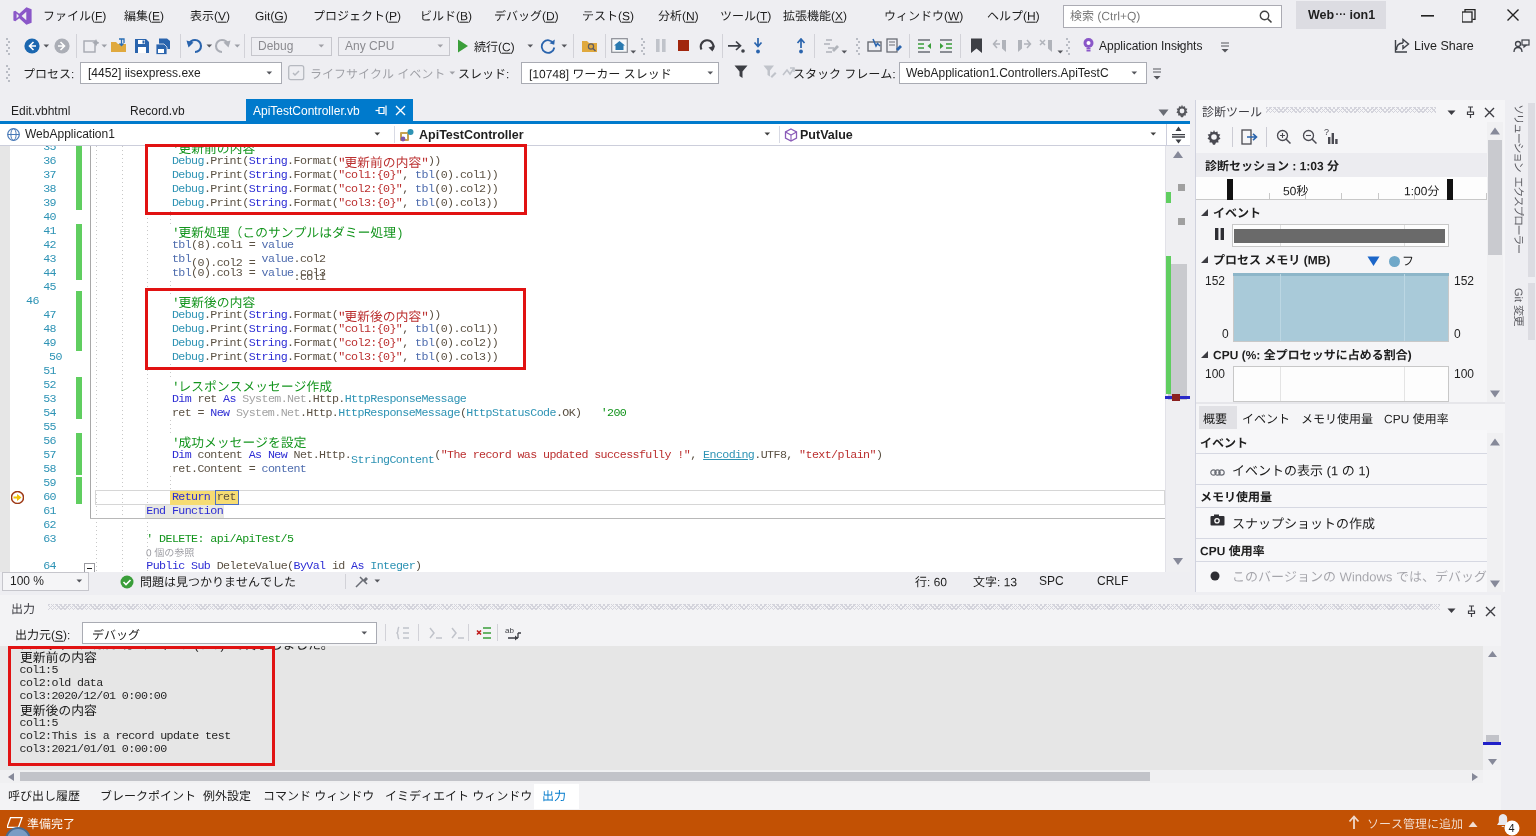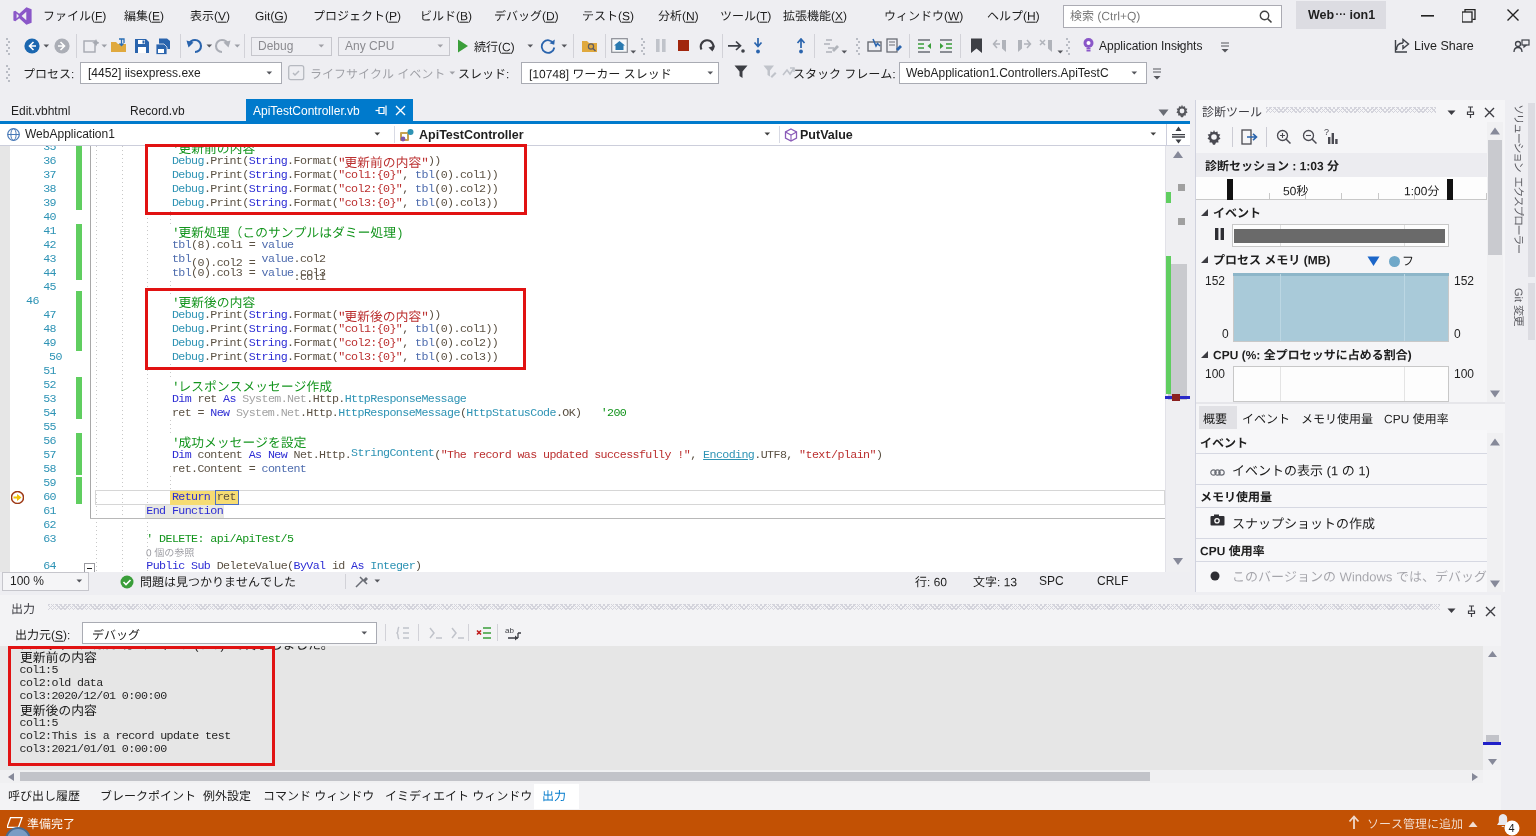--- a/index.html
+++ b/index.html
@@ -539,21 +539,21 @@
       <span style="position:absolute;left:555.9000000000001px;top:262.1px;font:11.67px 'Liberation Mono',sans-serif;line-height:11.67px;color:#5b5143;white-space:pre;letter-spacing:-0.6px;">.OK)</span>
       <span style="position:absolute;left:600.7px;top:262.1px;font:11.67px 'Liberation Mono',sans-serif;line-height:11.67px;color:#12941c;white-space:pre;letter-spacing:-0.6px;">'200</span>
       <svg style="position:absolute;left:171.9px;top:287.5px;" width="134" height="16.7" fill="#12941c">
         <path d="M4.3 7.8H3.4L3.1 3.8H4.5ZM13.4 2.4C13.4 3.1 13.4 3.8 13.4 4.5H8V8.1C8 9.8 7.9 12 6.9 13.6C7.1 13.7 7.5 14 7.7 14.2C8.8 12.5 9 9.9 9 8.1V8H11.4C11.3 10.2 11.3 11.1 11.1 11.3C11 11.4 10.9 11.4 10.7 11.4C10.5 11.4 9.9 11.4 9.3 11.3C9.5 11.6 9.6 12 9.6 12.2C10.2 12.3 10.8 12.3 11.1 12.2C11.5 12.2 11.7 12.1 11.9 11.9C12.2 11.5 12.2 10.4 12.3 7.6C12.3 7.4 12.3 7.1 12.3 7.1H9V5.5H13.5C13.6 7.5 14 9.4 14.4 10.9C13.6 11.9 12.6 12.7 11.5 13.3C11.7 13.5 12 13.9 12.2 14.1C13.2 13.5 14 12.8 14.8 11.9C15.4 13.2 16.2 14 17.2 14C18.2 14 18.5 13.4 18.7 11.2C18.4 11.1 18.1 10.9 17.8 10.7C17.8 12.4 17.6 13 17.2 13C16.6 13 16 12.3 15.5 11.1C16.5 9.8 17.2 8.4 17.8 6.7L16.8 6.5C16.4 7.7 15.9 8.9 15.2 9.9C14.8 8.7 14.6 7.2 14.5 5.5H18.6V4.5H14.4C14.4 3.8 14.4 3.1 14.4 2.4ZM15 3C15.8 3.4 16.8 4.1 17.3 4.5L17.9 3.9C17.4 3.4 16.4 2.8 15.6 2.4ZM19.7 10.8 19.9 11.8C21.3 11.4 23.1 10.9 24.9 10.4L24.8 9.5L22.7 10V4.8H24.6V3.9H19.9V4.8H21.7V10.3C21 10.5 20.2 10.6 19.7 10.8ZM26.8 2.6C26.8 3.5 26.8 4.4 26.8 5.3H24.7V6.2H26.8C26.6 9.3 25.9 11.9 23.1 13.4C23.4 13.6 23.7 13.9 23.8 14.1C26.8 12.5 27.5 9.6 27.7 6.2H30.3C30.1 10.8 29.9 12.5 29.5 12.9C29.4 13.1 29.2 13.1 29 13.1C28.7 13.1 28 13.1 27.2 13C27.4 13.3 27.5 13.7 27.5 14C28.2 14 29 14 29.4 14C29.8 13.9 30.1 13.8 30.4 13.5C30.8 12.9 31 11.1 31.2 5.8C31.2 5.6 31.2 5.3 31.2 5.3H27.8C27.8 4.4 27.8 3.5 27.8 2.6ZM35.6 5.3 34.9 6.1C36.2 6.9 37.6 7.9 38.5 8.7C37.3 10.2 35.7 11.6 33.5 12.7L34.3 13.5C36.6 12.3 38.2 10.8 39.4 9.4C40.5 10.3 41.4 11.2 42.4 12.3L43.2 11.4C42.3 10.4 41.2 9.4 40 8.5C40.9 7.3 41.5 5.8 41.9 4.7C42 4.4 42.2 4 42.4 3.8L41.2 3.4C41.1 3.7 41 4.1 40.9 4.3C40.6 5.4 40 6.6 39.2 7.8C38.2 7 36.7 6 35.6 5.3ZM51 5.7 50 6C50.3 6.6 50.9 8.2 51 8.8L52 8.5C51.8 7.9 51.2 6.2 51 5.7ZM55.6 6.4 54.5 6.1C54.3 7.7 53.7 9.4 52.7 10.5C51.7 11.8 50.1 12.8 48.6 13.2L49.4 14.1C50.9 13.5 52.4 12.5 53.6 11C54.5 9.9 55.1 8.5 55.4 7.1C55.5 6.9 55.5 6.7 55.6 6.4ZM48 6.4 47.1 6.7C47.3 7.2 48 9 48.2 9.6L49.2 9.3C48.9 8.6 48.3 6.9 48 6.4ZM68.9 5.7 68.2 5.2C68 5.2 67.8 5.3 67.5 5.4C67 5.5 64.7 6 62.6 6.4V4.4C62.6 4 62.6 3.6 62.6 3.2H61.4C61.5 3.6 61.5 4 61.5 4.4V6.6C60.2 6.8 58.9 7 58.4 7.1L58.6 8.2L61.5 7.6V11.4C61.5 12.7 62 13.3 64.3 13.3C65.9 13.3 67.2 13.2 68.4 13.1L68.4 12C67.1 12.2 65.9 12.3 64.4 12.3C62.9 12.3 62.6 12.1 62.6 11.2V7.4L67.4 6.4C67 7.2 66.1 8.6 65.1 9.4L66 10C67 8.9 68 7.3 68.6 6.3C68.7 6.1 68.9 5.9 68.9 5.7ZM71.7 7.6V8.8C72.1 8.8 72.8 8.7 73.5 8.7C74.4 8.7 79.6 8.7 80.5 8.7C81.1 8.7 81.6 8.8 81.9 8.8V7.6C81.6 7.6 81.1 7.6 80.5 7.6C79.6 7.6 74.4 7.6 73.5 7.6C72.8 7.6 72.1 7.6 71.7 7.6ZM92.4 3.6 91.7 3.8C92.1 4.4 92.5 5.2 92.8 5.9L93.6 5.5C93.3 4.9 92.7 4 92.4 3.6ZM94 2.9 93.3 3.2C93.8 3.8 94.2 4.5 94.5 5.2L95.3 4.9C95 4.3 94.4 3.4 94 2.9ZM86.9 3.4 86.3 4.2C87.1 4.7 88.5 5.6 89.1 6L89.7 5.2C89.1 4.8 87.7 3.8 86.9 3.4ZM85 12.5 85.6 13.5C86.8 13.3 88.5 12.7 89.8 12C91.9 10.8 93.6 9.1 94.7 7.4L94.1 6.3C93.1 8.1 91.4 9.8 89.3 11C88 11.8 86.4 12.3 85 12.5ZM85 6.2 84.4 7.1C85.2 7.5 86.6 8.4 87.2 8.9L87.8 8C87.2 7.6 85.7 6.6 85 6.2ZM107.3 7.5 106.9 6.5C106.5 6.7 106.2 6.8 105.8 7C105.2 7.3 104.4 7.6 103.5 8C103.3 7.3 102.6 6.9 101.8 6.9C101.2 6.9 100.5 7 100 7.4C100.4 6.8 100.9 6 101.2 5.4C102.6 5.3 104.1 5.2 105.4 5L105.4 4.1C104.2 4.3 102.8 4.4 101.5 4.5C101.7 3.9 101.8 3.4 101.9 3L100.8 2.9C100.8 3.4 100.7 3.9 100.5 4.5L99.7 4.5C99.1 4.5 98.2 4.4 97.5 4.4V5.3C98.2 5.4 99.1 5.4 99.6 5.4H100.2C99.7 6.4 98.8 7.7 97.2 9.3L98.1 10C98.5 9.4 98.9 9 99.3 8.6C99.8 8.1 100.6 7.7 101.5 7.7C102 7.7 102.5 7.9 102.6 8.5C101.1 9.3 99.6 10.2 99.6 11.7C99.6 13.3 101.1 13.7 102.9 13.7C104 13.7 105.4 13.6 106.4 13.4L106.4 12.4C105.3 12.6 103.9 12.7 102.9 12.7C101.6 12.7 100.6 12.6 100.6 11.6C100.6 10.7 101.5 10.1 102.6 9.4C102.6 10.1 102.6 10.9 102.6 11.4H103.6L103.6 9C104.5 8.5 105.4 8.1 106.2 7.9C106.5 7.7 107 7.5 107.3 7.5ZM109.9 6.2V7H113.7V6.2ZM110 2.8V3.6H113.7V2.8ZM109.9 7.9V8.7H113.7V7.9ZM109.3 4.5V5.3H114.2V4.5ZM115.2 2.8V4.3C115.2 5.2 115 6.3 113.7 7.1C113.9 7.2 114.3 7.5 114.4 7.7C115.8 6.8 116.1 5.4 116.1 4.3V3.6H118.3V5.9C118.3 6.8 118.5 7.1 119.3 7.1C119.4 7.1 120 7.1 120.2 7.1C120.9 7.1 121.1 6.7 121.2 5.2C120.9 5.1 120.6 5 120.4 4.8C120.4 6.1 120.3 6.2 120.1 6.2C120 6.2 119.5 6.2 119.4 6.2C119.2 6.2 119.2 6.2 119.2 5.9V2.8ZM114.3 7.9V8.8H119.2C118.8 9.8 118.2 10.6 117.5 11.3C116.8 10.6 116.2 9.7 115.9 8.8L115 9.1C115.4 10.1 116 11.1 116.8 11.9C115.9 12.5 114.9 13 113.8 13.3C113.9 13.5 114.2 13.9 114.3 14.1C115.4 13.8 116.6 13.3 117.5 12.5C118.4 13.2 119.4 13.8 120.6 14.1C120.7 13.9 121 13.5 121.2 13.3C120.1 13 119.1 12.5 118.2 11.9C119.2 10.9 120 9.7 120.4 8.1L119.8 7.9L119.6 7.9ZM109.9 9.7V14H110.7V13.4H113.7V9.7ZM110.7 10.5H112.9V12.6H110.7ZM124.4 8.3C124.2 10.6 123.5 12.4 122 13.5C122.3 13.7 122.7 14 122.8 14.2C123.7 13.5 124.3 12.5 124.7 11.3C125.9 13.5 127.8 13.9 130.5 13.9H133.5C133.5 13.7 133.7 13.2 133.9 13C133.2 13 131 13 130.6 13C129.8 13 129.1 12.9 128.5 12.8V10.2H132.3V9.3H128.5V7.2H131.8V6.3H124.3V7.2H127.5V12.6C126.4 12.2 125.6 11.4 125.1 10.1C125.2 9.6 125.4 9 125.4 8.4ZM122.6 3.8V6.6H123.6V4.7H132.4V6.6H133.4V3.8H128.5V2.3H127.5V3.8Z"></path>
       </svg>
       <span style="position:absolute;left:171.9px;top:304.0px;font:11.67px 'Liberation Mono',sans-serif;line-height:11.67px;color:#2d2dd4;white-space:pre;letter-spacing:-0.6px;">Dim</span>
       <span style="position:absolute;left:197.5px;top:304.0px;font:11.67px 'Liberation Mono',sans-serif;line-height:11.67px;color:#5b5143;white-space:pre;letter-spacing:-0.6px;">content</span>
       <span style="position:absolute;left:248.70000000000002px;top:304.0px;font:11.67px 'Liberation Mono',sans-serif;line-height:11.67px;color:#2d2dd4;white-space:pre;letter-spacing:-0.6px;">As</span>
       <span style="position:absolute;left:267.9px;top:304.0px;font:11.67px 'Liberation Mono',sans-serif;line-height:11.67px;color:#2d2dd4;white-space:pre;letter-spacing:-0.6px;">New</span>
       <span style="position:absolute;left:293.5px;top:304.0px;font:11.67px 'Liberation Mono',sans-serif;line-height:11.67px;color:#5b5143;white-space:pre;letter-spacing:-0.6px;">Net.Http.</span>
-      <span style="position:absolute;left:351.1px;top:302px;font:11.67px 'Liberation Mono',sans-serif;line-height:11.67px;color:#2e93b4;white-space:pre;letter-spacing:-0.6px;">StringContent</span>
+      <span style="position:absolute;left:351.1px;top:309px;font:11.67px 'Liberation Mono',sans-serif;line-height:11.67px;color:#2e93b4;white-space:pre;letter-spacing:-0.6px;">StringContent</span>
       <span style="position:absolute;left:434.3px;top:304.0px;font:11.67px 'Liberation Mono',sans-serif;line-height:11.67px;color:#5b5143;white-space:pre;letter-spacing:-0.6px;">(</span>
       <span style="position:absolute;left:440.70000000000005px;top:304.0px;font:11.67px 'Liberation Mono',sans-serif;line-height:11.67px;color:#bb2f2f;white-space:pre;letter-spacing:-0.6px;">"The record was updated successfully !"</span>
       <span style="position:absolute;left:690.3000000000001px;top:304.0px;font:11.67px 'Liberation Mono',sans-serif;line-height:11.67px;color:#5b5143;white-space:pre;letter-spacing:-0.6px;">, </span>
       <span style="position:absolute;left:703.1px;top:304.0px;font:11.67px 'Liberation Mono',sans-serif;line-height:11.67px;color:#2e93b4;white-space:pre;letter-spacing:-0.6px;text-decoration:underline;">Encoding</span>
       <span style="position:absolute;left:754.3000000000001px;top:304.0px;font:11.67px 'Liberation Mono',sans-serif;line-height:11.67px;color:#5b5143;white-space:pre;letter-spacing:-0.6px;">.UTF8, </span>
       <span style="position:absolute;left:799.1px;top:304.0px;font:11.67px 'Liberation Mono',sans-serif;line-height:11.67px;color:#bb2f2f;white-space:pre;letter-spacing:-0.6px;">"text/plain"</span>
       <span style="position:absolute;left:875.9000000000001px;top:304.0px;font:11.67px 'Liberation Mono',sans-serif;line-height:11.67px;color:#5b5143;white-space:pre;letter-spacing:-0.6px;">)</span>
       <span style="position:absolute;left:171.9px;top:318.0px;font:11.67px 'Liberation Mono',sans-serif;line-height:11.67px;color:#5b5143;white-space:pre;letter-spacing:-0.6px;">ret.Content = </span>
       <span style="position:absolute;left:261.5px;top:318.0px;font:11.67px 'Liberation Mono',sans-serif;line-height:11.67px;color:#4e6cae;white-space:pre;letter-spacing:-0.6px;">content</span>
       <span style="position:absolute;left:171.9px;top:345.9px;font:11.67px 'Liberation Mono',sans-serif;line-height:11.67px;color:#2d2dd4;white-space:pre;letter-spacing:-0.6px;">Return</span>

